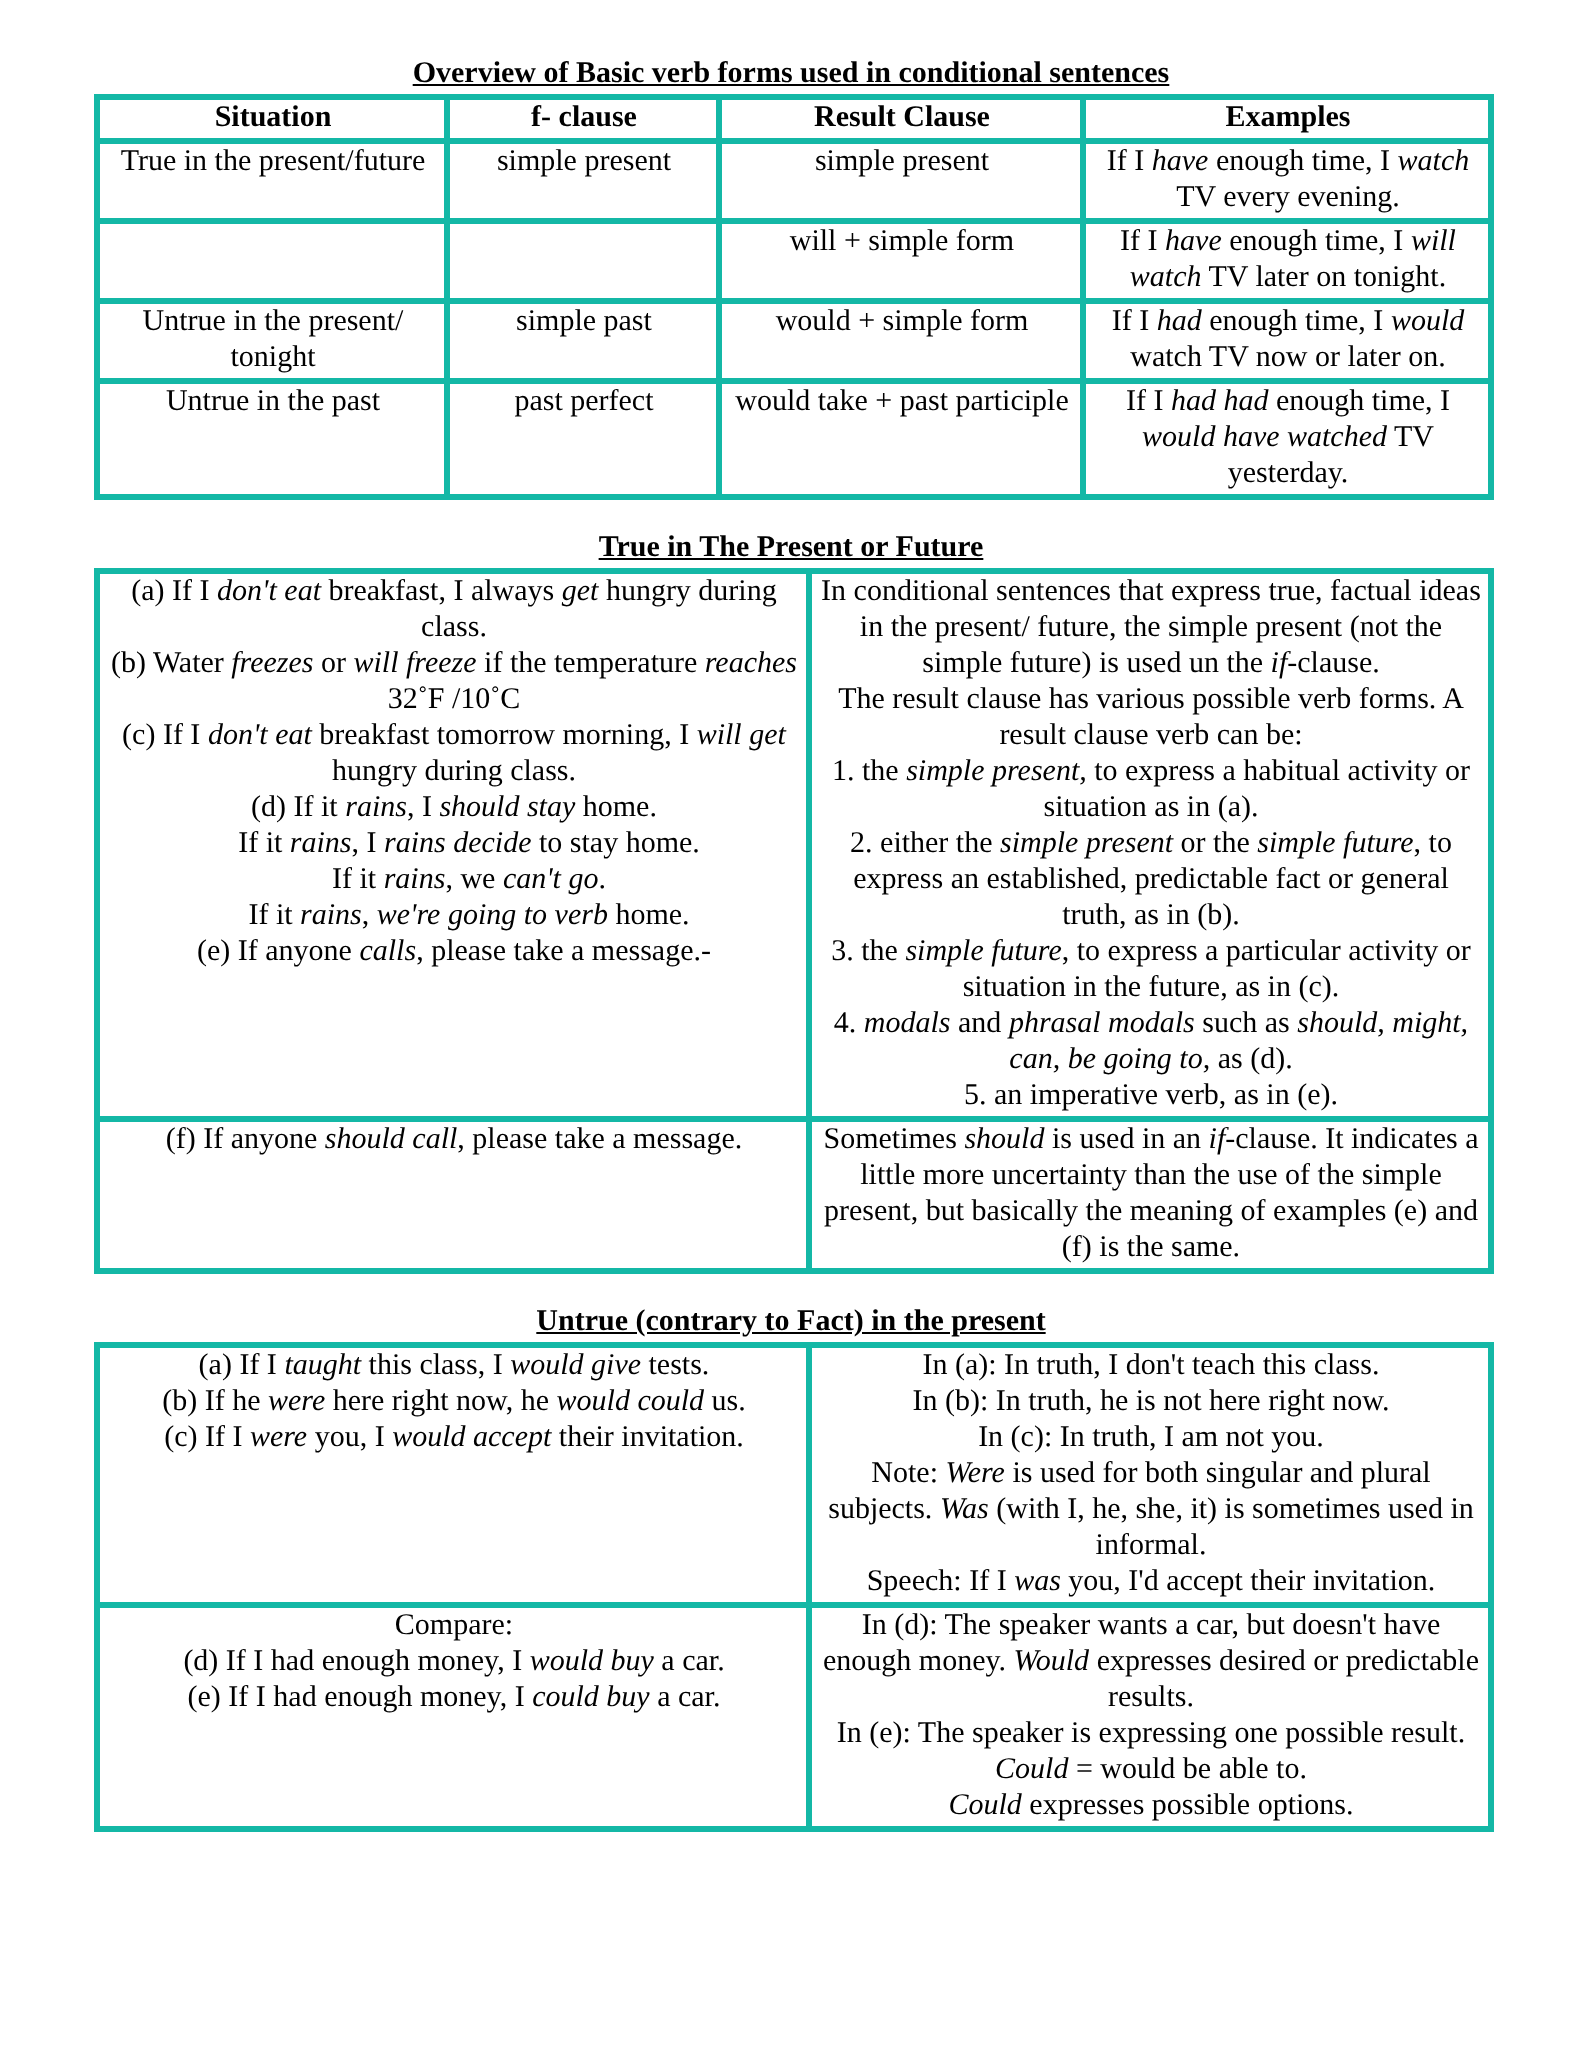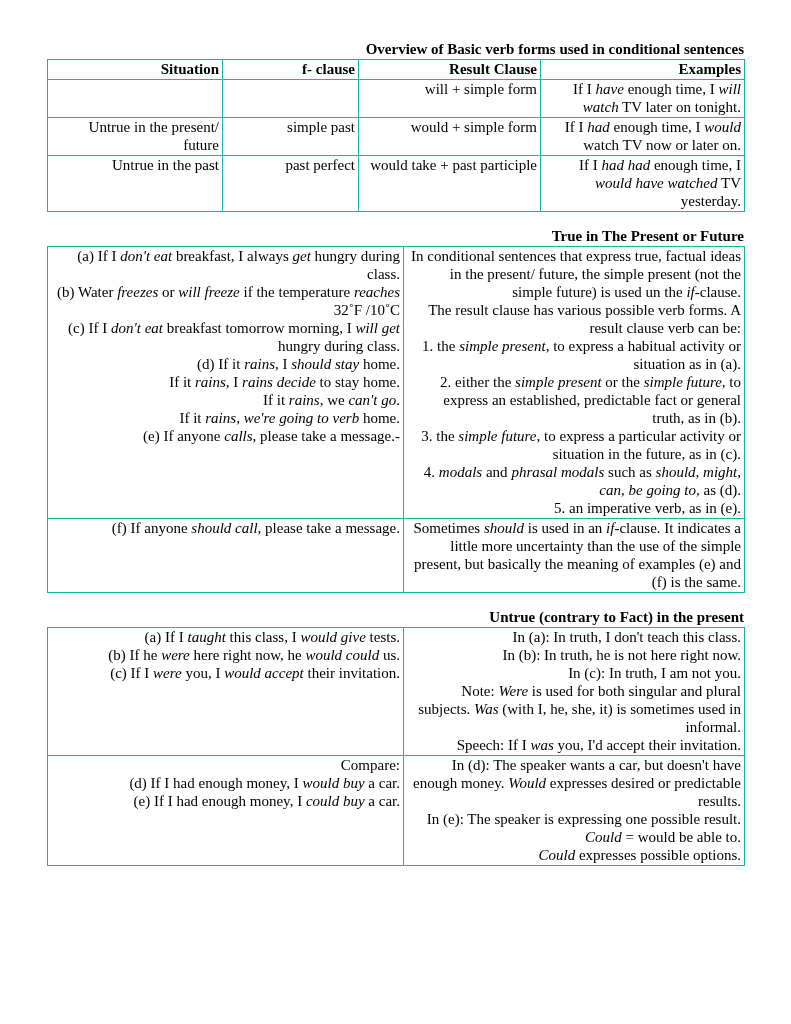--- a/index.html
+++ b/index.html
@@ -11,36 +11,37 @@
     color: #000000;
     font-family: "Liberation Serif", serif;
     font-size: 15px;
     line-height: 18px;
   }
   .page {
     padding: 28px 47px 60px 47px;
   }
   .doc-title {
     font-weight: bold;
-    text-align: right;
+    text-align: center;
     width: 697px;
-    margin: 12px 0 1px 0;
+    margin: 0 0 1px 0;
+    text-decoration: underline;
   }
   .section { margin: 0; }
   .section + .section { margin-top: 15px; }
   table {
     border-collapse: collapse;
     width: 697px;
     table-layout: fixed;
   }
   td, th {
-    border: 1px solid #14b8a6;
+    border: 3px solid #14b8a6;
     vertical-align: top;
     padding: 0 3px 1px 4px;
-    text-align: right;
+    text-align: center;
     font-weight: normal;
     overflow: hidden;
   }
   th { font-weight: bold; }
   .line { white-space: pre-wrap; }
 </style>
 </head>
 <body>
 
 <div class="page">
@@ -55,27 +56,33 @@
         <col style="width:204px">
       </colgroup>
       <tbody>
           <tr>
             <th>Situation</th>
             <th>f- clause</th>
             <th>Result Clause</th>
             <th>Examples</th>
           </tr>
           <tr>
+            <td>True in the present/future</td>
+            <td>simple present</td>
+            <td>simple present</td>
+            <td>If I <i>have</i> enough time, I <i>watch</i> TV every evening.</td>
+          </tr>
+          <tr>
             <td></td>
             <td></td>
             <td>will + simple form</td>
             <td>If I <i>have</i> enough time, I <i>will watch</i> TV later on tonight.</td>
           </tr>
           <tr>
-            <td>Untrue in the present/ future</td>
+            <td>Untrue in the present/ tonight</td>
             <td>simple past</td>
             <td>would + simple form</td>
             <td>If I <i>had</i> enough time, I <i>would</i> watch TV now or later on.</td>
           </tr>
           <tr>
             <td>Untrue in the past</td>
             <td>past perfect</td>
             <td>would take + past participle</td>
             <td>If I <i>had had</i> enough time, I <i>would have watched</i> TV yesterday.</td>
           </tr>

